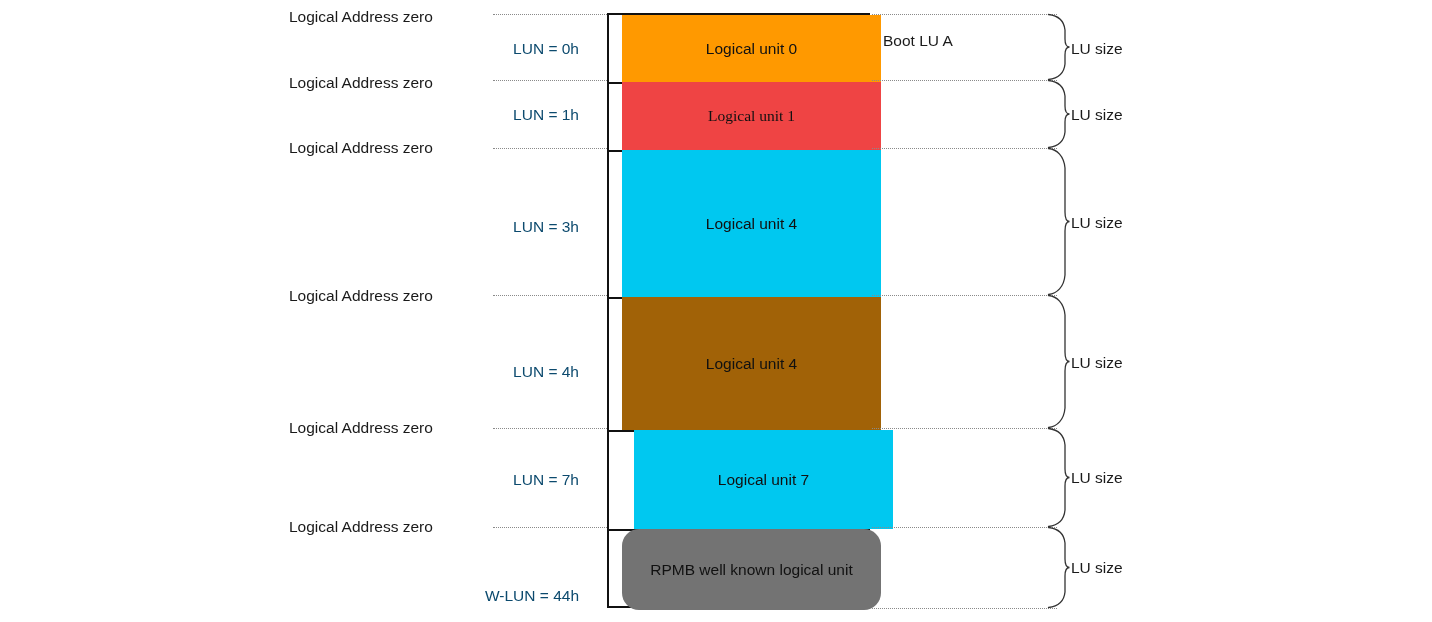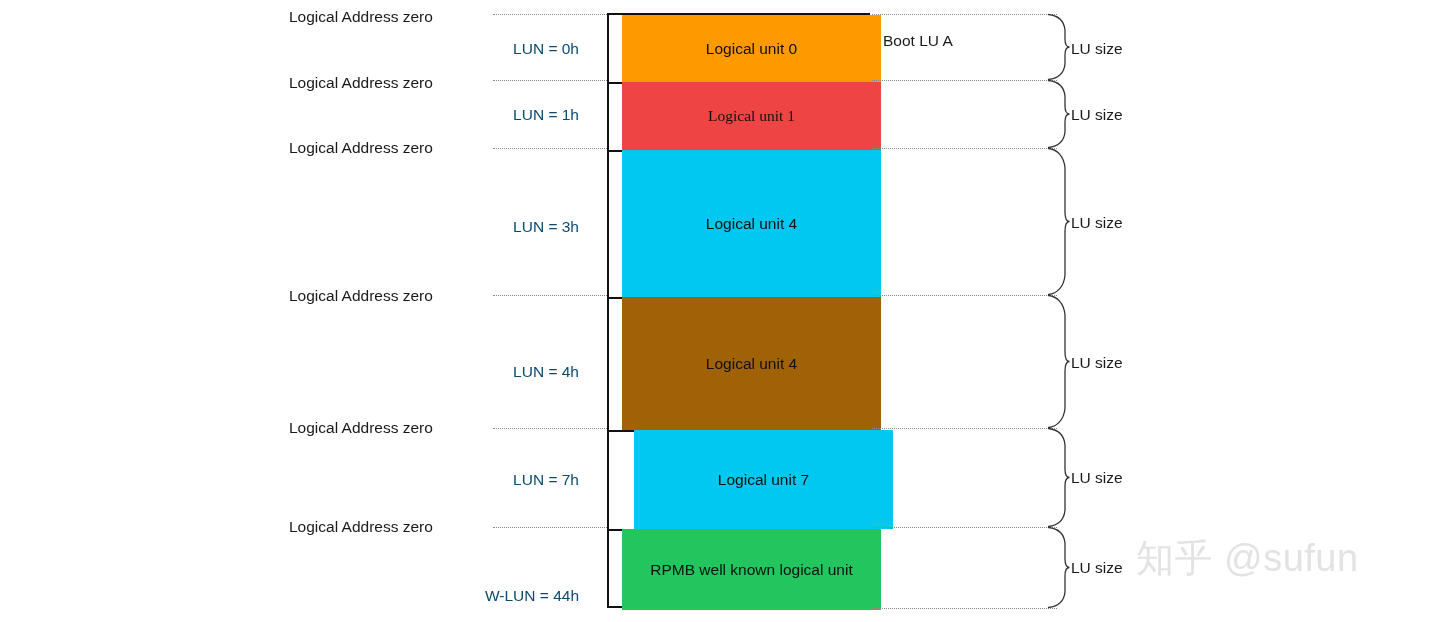--- a/index.html
+++ b/index.html
@@ -174,21 +174,21 @@
     <div class="lu-cell" style="top:282px;height:133px;background:#a16207;">
       <span class="lu-text">Logical unit 4</span>
     </div>
     <div class="lu-sep" style="top:415px"></div>
 
     <div class="lu-cell" style="top:415px;height:99px;background:#00C8F0;margin-left:12px;">
       <span class="lu-text">Logical unit 7</span>
     </div>
     <div class="lu-sep" style="top:514px"></div>
 
-    <div class="lu-cell" style="top:514px;height:81px;background:#22c55e;">
+    <div class="lu-cell" style="top:514px;height:81px;background:#737373;border-radius:17px;">
       <span class="lu-text">RPMB well known logical unit</span>
     </div>
   </div>
 
   <div class="right-row-line" style="top:14px"></div>
   <div class="right-row-line" style="top:80px"></div>
   <div class="right-row-line" style="top:148px"></div>
   <div class="right-row-line" style="top:295px"></div>
   <div class="right-row-line" style="top:428px"></div>
   <div class="right-row-line" style="top:527px"></div>
@@ -231,15 +231,14 @@
   </div>
   <div class="lusize" style="top:470px">LU size</div>
 
   <div class="brace" style="top:527px;height:81px">
     <svg width="22" height="81" viewBox="0 0 22 81" fill="none" xmlns="http://www.w3.org/2000/svg" aria-hidden="true">
       <path d="M0.5 0.5 C 9 1.5, 16 6, 17 16 L 17 32 C 17 38, 19 40.5, 21.5 40.5 C 19 40.5, 17 43, 17 49 L 17 65 C 16 75, 9 79.5, 0.5 80.5" stroke="#333333" stroke-width="1.3" fill="none" stroke-linecap="round"></path>
     </svg>
   </div>
   <div class="lusize" style="top:560px">LU size</div>
 
-  <div id="watermark">知乎 @sufun</div>
 
 </div>
 
 </body></html>

